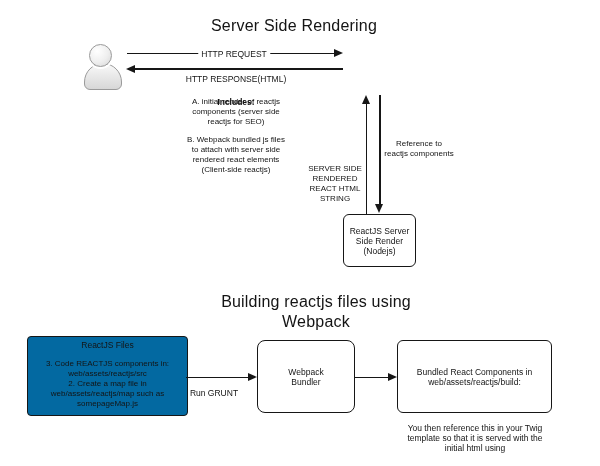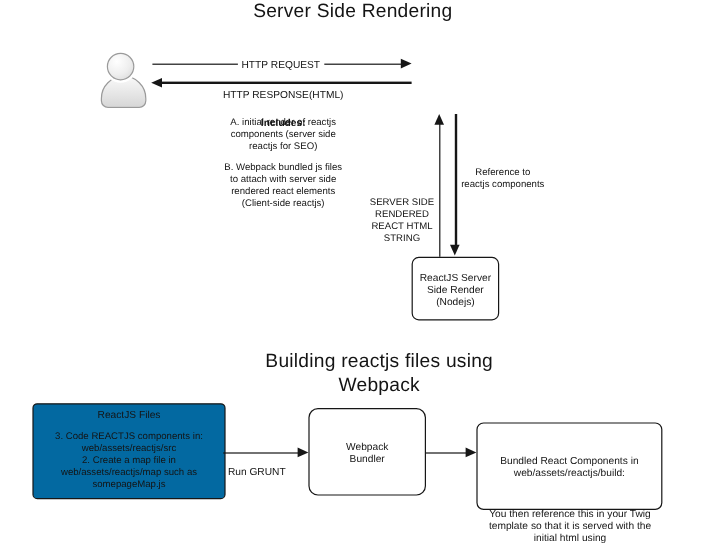--- a/index.html
+++ b/index.html
@@ -43,21 +43,21 @@
       border-radius:19px 19px 6px 6px;background:linear-gradient(#f9f9f9,#d7d7d7);box-sizing:border-box;}
   .person-head{left:89px;top:44px;width:23px;height:23px;border:1.5px solid #9a9a9a;border-radius:50%;
       background:radial-gradient(circle at 35% 30%,#ffffff 0%,#eeeeee 55%,#d5d5d5 100%);
       box-shadow:0 0 0 2px #ffffff;box-sizing:border-box;}
 </style>
 </head>
 <body>
 
 <div class="canvas">
 
-  <div class="abs ctr t-big" style="left:144px;top:0;width:300px;">Server Side Rendering</div>
+  <div class="abs ctr t-big" style="left:144px;top:16px;width:300px;">Server Side Rendering</div>
 
   <div>
     <div class="abs person-body"></div>
     <div class="abs person-head"></div>
   </div>
 
   <div class="abs hline" style="left:127px;top:52.5px;width:209px;"></div>
   <div class="abs arr arr-right" style="left:334px;top:48.8px;"></div>
   <div class="abs online t-md" style="left:234px;top:54px;">HTTP REQUEST</div>
 
@@ -107,20 +107,20 @@
   <div class="abs hline" style="left:186px;top:376.6px;width:64px;"></div>
   <div class="abs arr arr-right" style="left:248px;top:372.9px;"></div>
   <div class="abs online t-md" style="left:214px;top:393px;padding:0 1px;">Run GRUNT</div>
 
   <div class="abs node t-md ml" style="left:257px;top:340px;width:98px;height:73px;border-radius:8px;">Webpack
 Bundler</div>
 
   <div class="abs hline" style="left:355px;top:376.6px;width:34px;"></div>
   <div class="abs arr arr-right" style="left:388px;top:372.9px;"></div>
 
-  <div class="abs node t-md ml" style="left:397px;top:340px;width:155px;height:73px;border-radius:6px;margin-top:12px;">Bundled React Components in
+  <div class="abs node t-md ml" style="left:397px;top:340px;width:155px;height:73px;border-radius:6px;">Bundled React Components in
 web/assets/reactjs/build:</div>
 
   <div class="abs ctr t-md ml" style="left:394px;top:423px;width:162px;">You then reference this in your Twig
 template so that it is served with the
 initial html using</div>
 
 </div>
 
 </body></html>

